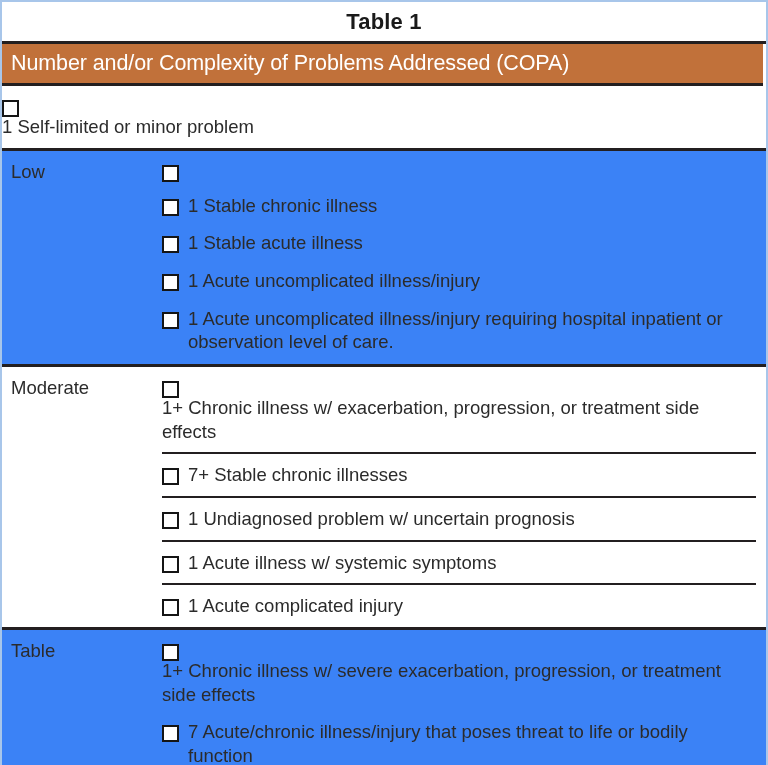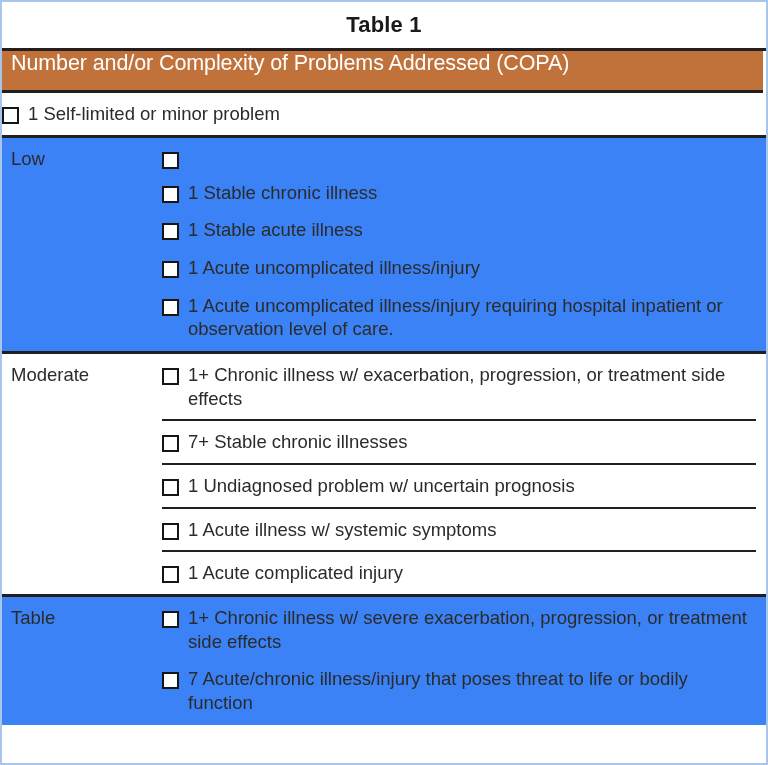--- a/index.html
+++ b/index.html
@@ -20,40 +20,41 @@
     box-sizing: border-box;
     width: 768px;
     height: 765px;
     border: 2px solid #a8c6ea;
     background: #ffffff;
   }
 
   
   .title-band {
     box-sizing: border-box;
-    height: 49px;
+    height: 42px;
     background: #ffffff;
     display: flex;
     align-items: center;
     justify-content: center;
     border-bottom: 3px solid #231f20;
   }
   .title-band .title-text {
     font-size: 22px;
     font-weight: bold;
     color: #1a1a1a;
     letter-spacing: 0.2px;
   }
 
   
   .header-band {
     box-sizing: border-box;
     height: 42px;
     background: #c1713a;
     display: flex;
+    align-items: center;
     padding-left: 9px;
     border-bottom: 3px solid #231f20;
     margin-right: 3px;
   }
   .header-band .header-text {
     font-size: 21.5px;
     color: #ffffff;
     letter-spacing: -0.1px;
     white-space: nowrap;
   }
@@ -89,20 +90,21 @@
   
   .item {
     box-sizing: border-box;
     display: flex;
     align-items: flex-start;
     padding: 9px 0 9px 0;
     border-top: 2px solid #231f20;
   }
   .item:first-child {
     border-top: none;
+    flex-direction: column;
   }
   
   .section.tint .item {
     border-top: none;
     padding: 0 0 14px 0;
   }
   .section.tint .section-items {
     padding-top: 9px;
     padding-bottom: 0;
   }

